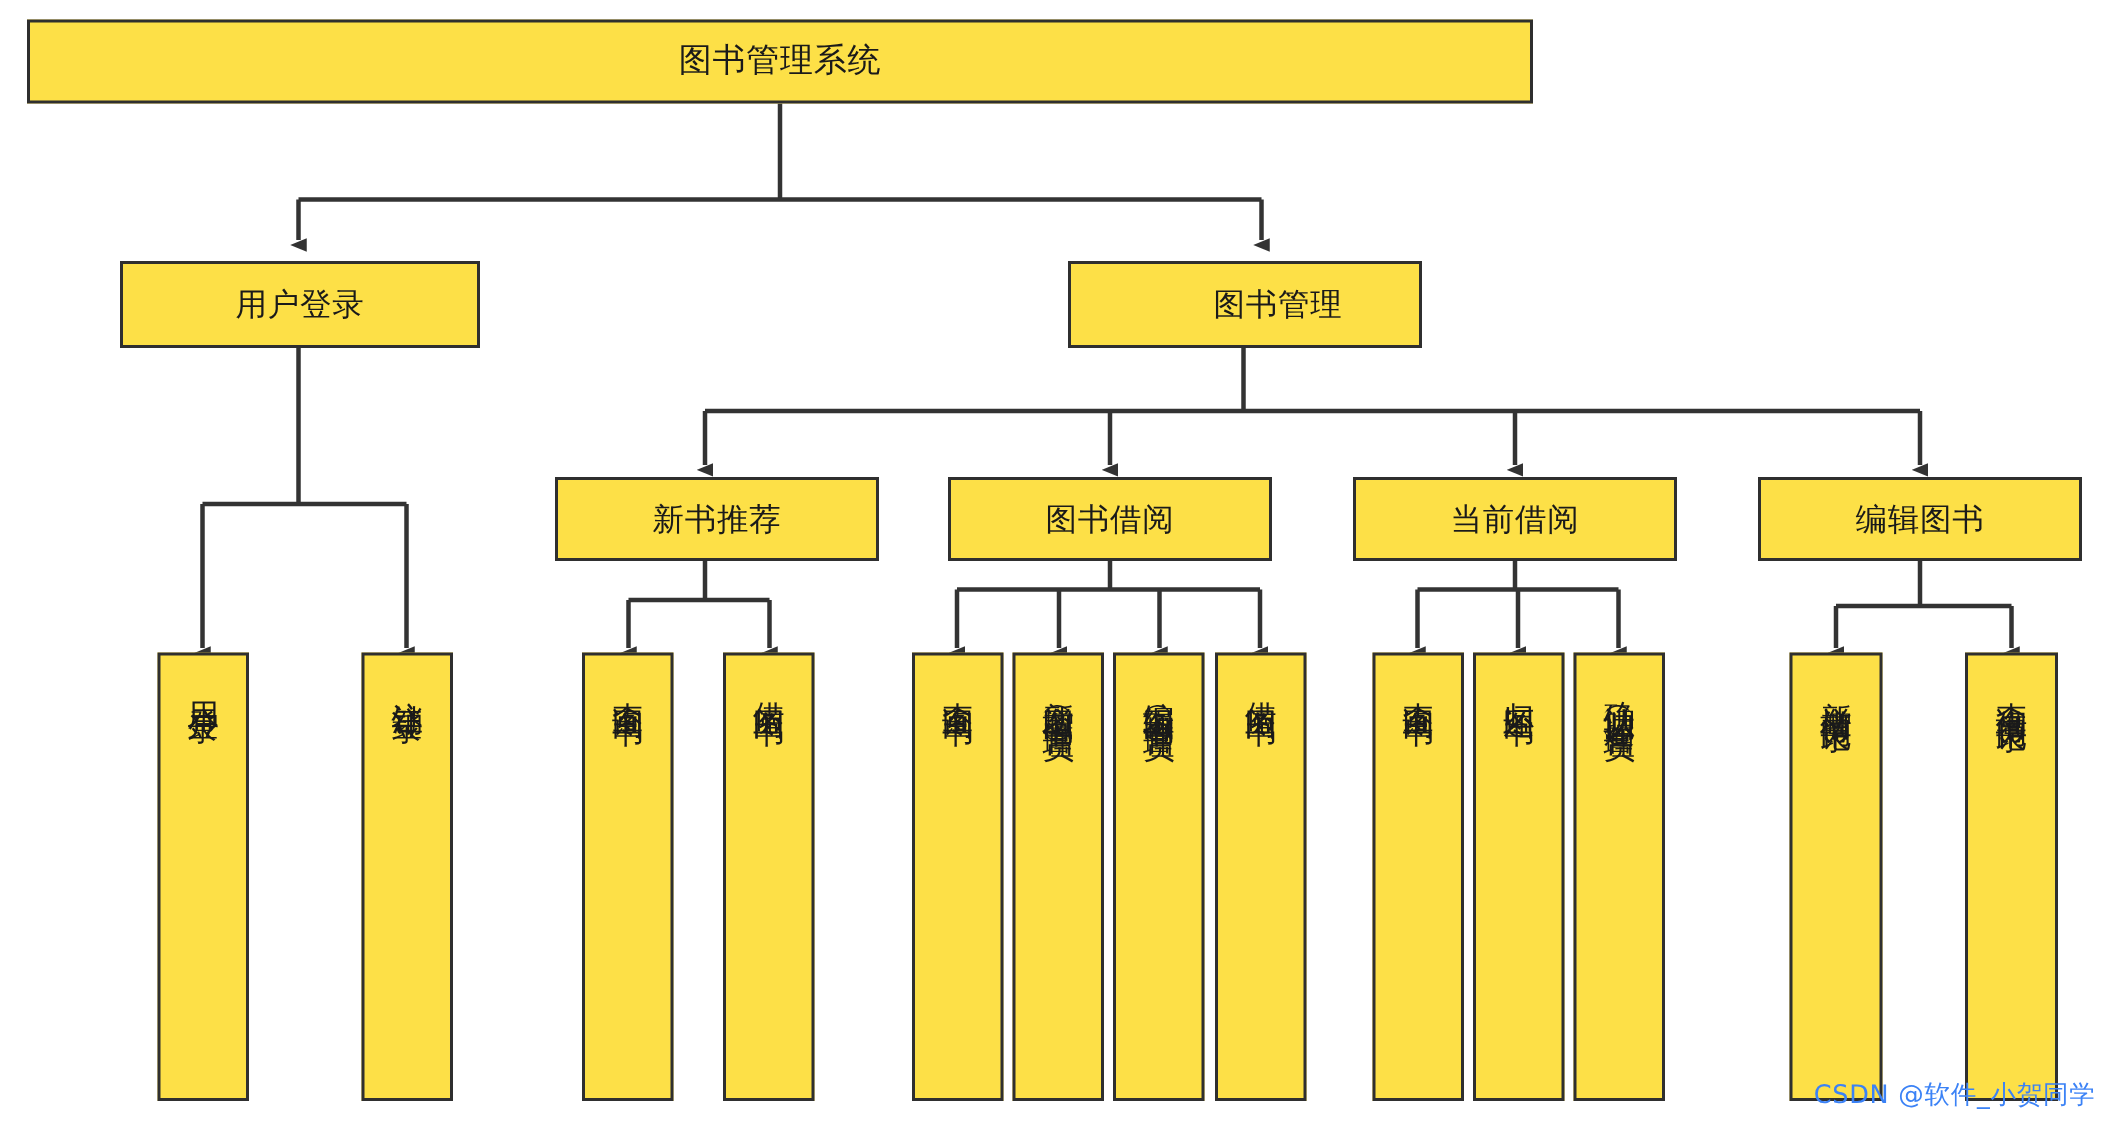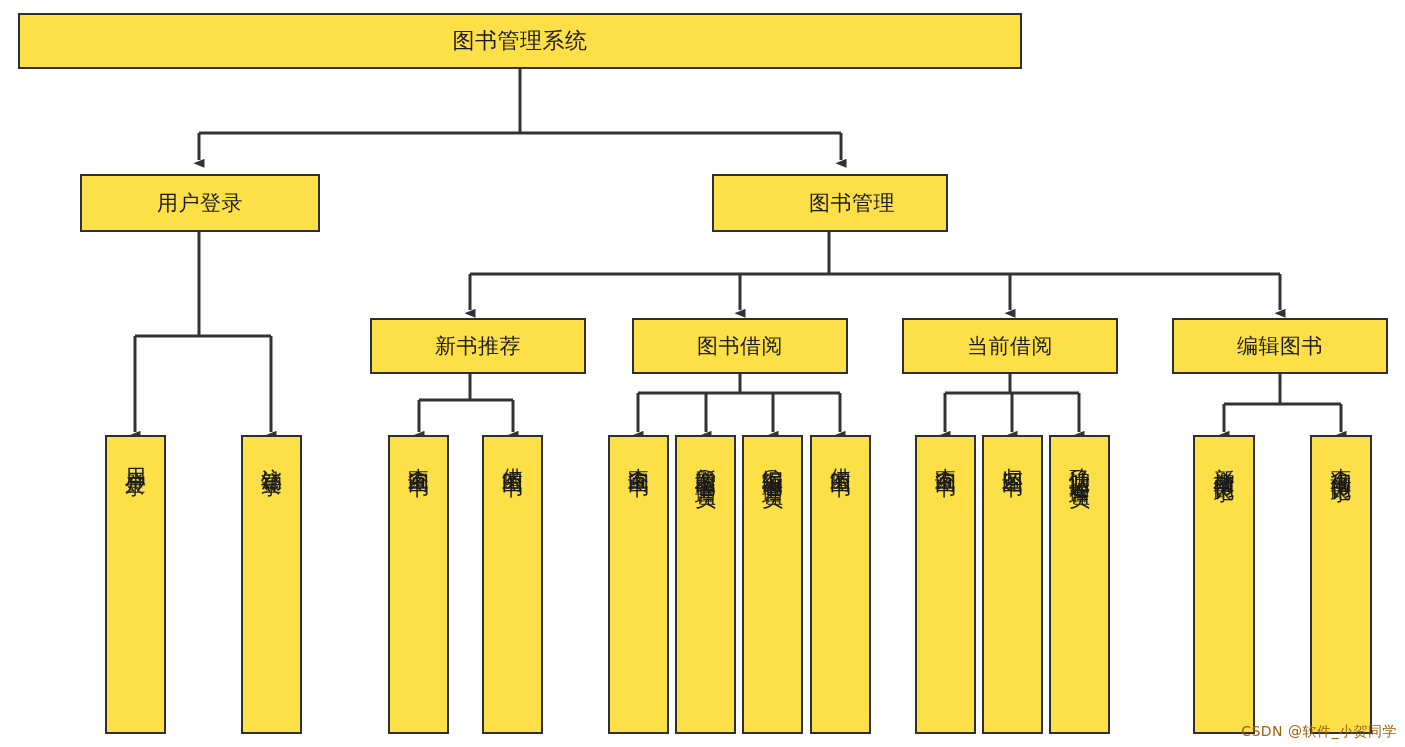--- a/index.html
+++ b/index.html
@@ -58,22 +58,22 @@
     text-orientation: upright;
     font-size: 21px;
     letter-spacing: 3px;
     line-height: 1.05;
     white-space: nowrap;
   }
   .watermark {
     position: absolute;
     right: 8px;
     bottom: 6px;
-    font-size: 14px;
-    color: #a16207;
+    font-size: 17px;
+    color: #3b82f6;
     letter-spacing: 0.5px;
     white-space: nowrap;
     font-family: "DejaVu Sans", "Liberation Sans", sans-serif;
   }
 </style>
 </head>
 <body>
 
 <div id="canvas">
 

